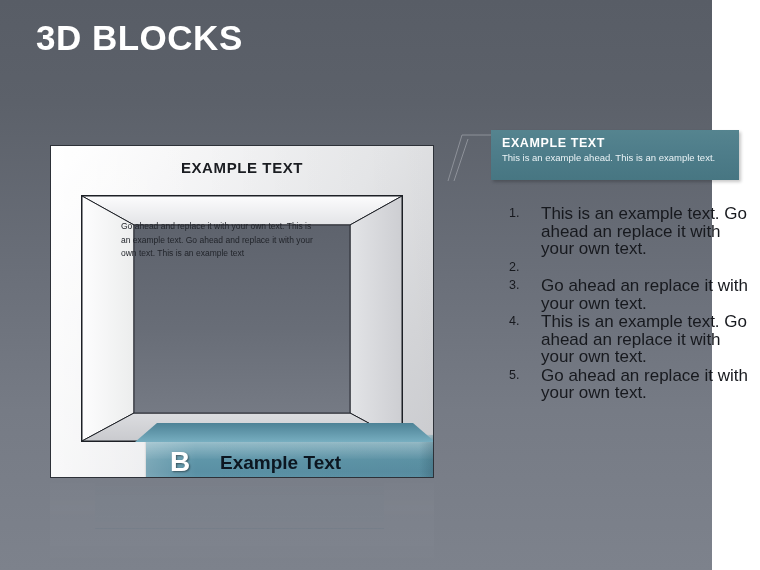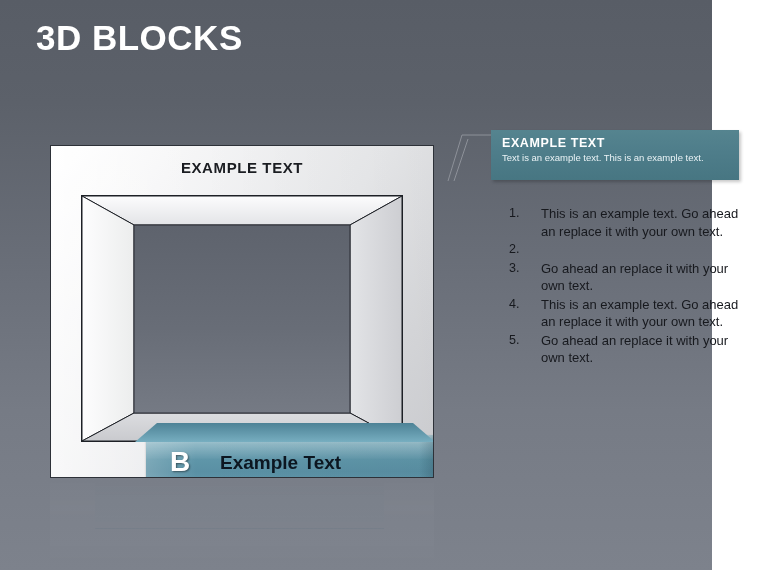--- a/index.html
+++ b/index.html
@@ -239,21 +239,21 @@
   }
   .list-num {
     width: 32px;
     flex: 0 0 32px;
     font-size: 12.5px;
     line-height: 17.5px;
     color: #17191e;
   }
   .list-text {
     flex: 1;
-    font-size: 13px;
+    font-size: 17px;
     line-height: 17.5px;
     color: #17191e;
     white-space: pre-line;
   }
 </style>
 </head>
 <body>
 
 <div id="slide">
 
@@ -296,20 +296,21 @@
         <polygon points="321,1 321,246 269,218 269,30" fill="url(#rightGrad)" stroke="#1d2026" stroke-width="1"></polygon>
 
         <polygon points="1,246 53,218 269,218 321,246" fill="url(#floorGrad)" stroke="#1d2026" stroke-width="1"></polygon>
 
         <rect x="53" y="30" width="216" height="188" fill="url(#wallGrad)" stroke="#2a2d34" stroke-width="1"></rect>
 
         <rect x="0.5" y="0.5" width="321" height="246" fill="none" stroke="#1d2026" stroke-width="1"></rect>
       </svg>
     </div>
 
+    <div id="wall-text">Go ahead and replace it with your own text. This is an example text. Go ahead and replace it with your own text. This is an example text</div>
 
     <div id="block-cap">
       <svg width="300" height="20" viewBox="0 0 300 20" xmlns="http://www.w3.org/2000/svg">
         <defs>
           <linearGradient id="capGrad" x1="0" y1="0" x2="0" y2="1">
             <stop offset="0%" stop-color="#4d8296"></stop>
             <stop offset="100%" stop-color="#77aec0"></stop>
           </linearGradient>
         </defs>
         <polygon points="0,19 22,0 278,0 300,19" fill="url(#capGrad)"></polygon>
@@ -329,21 +330,21 @@
 
   <div id="leader">
     <svg width="66" height="66" viewBox="0 0 66 66" xmlns="http://www.w3.org/2000/svg">
       <polyline points="8,56 22,10 51,10" fill="none" stroke="#8d9199" stroke-width="1"></polyline>
       <polyline points="14,56 28,14" fill="none" stroke="#8d9199" stroke-width="1"></polyline>
     </svg>
   </div>
 
   <div id="callout">
     <div id="callout-title">EXAMPLE TEXT</div>
-    <div class="callout-line">Text is an example text. This is an example text.</div>
+    <div class="callout-line">This is an example ahead. This is an example text.</div>
   </div>
 
   <div id="numbered-list">
 
     <div class="list-item">
       <span class="list-num">1.</span>
       <span class="list-text">This is an example text. Go ahead an replace it with your own text.</span>
     </div>
 
     <div class="list-item">

